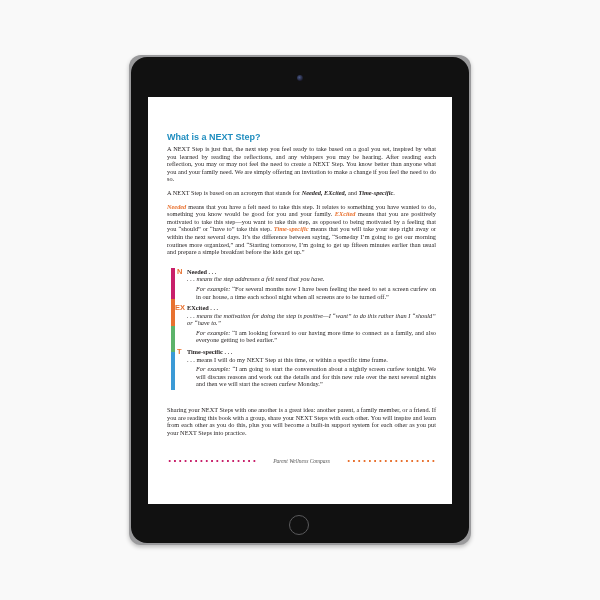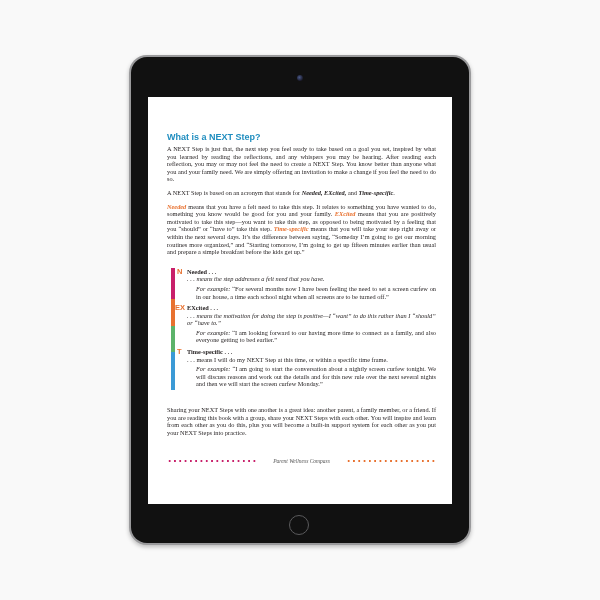--- a/index.html
+++ b/index.html
@@ -7,21 +7,21 @@
       width: 600px; height: 600px;
       background: #f9f9f9;
       position: relative;
       overflow: hidden;
       font-family: "Liberation Serif", "DejaVu Serif", serif;
     }
     .tablet {
       position: absolute;
       left: 129px; top: 55px;
       width: 342px; height: 490px;
-      border-radius: 18px;
+      border-radius: 12px;
       background: #9a9a9c;
       box-shadow: 0 2px 4px rgba(0,0,0,0.25);
     }
     .bezel {
       position: absolute;
       left: 2px; top: 2px; right: 2px; bottom: 2px;
       border-radius: 16px;
       background: #111111;
     }
     .camera {

